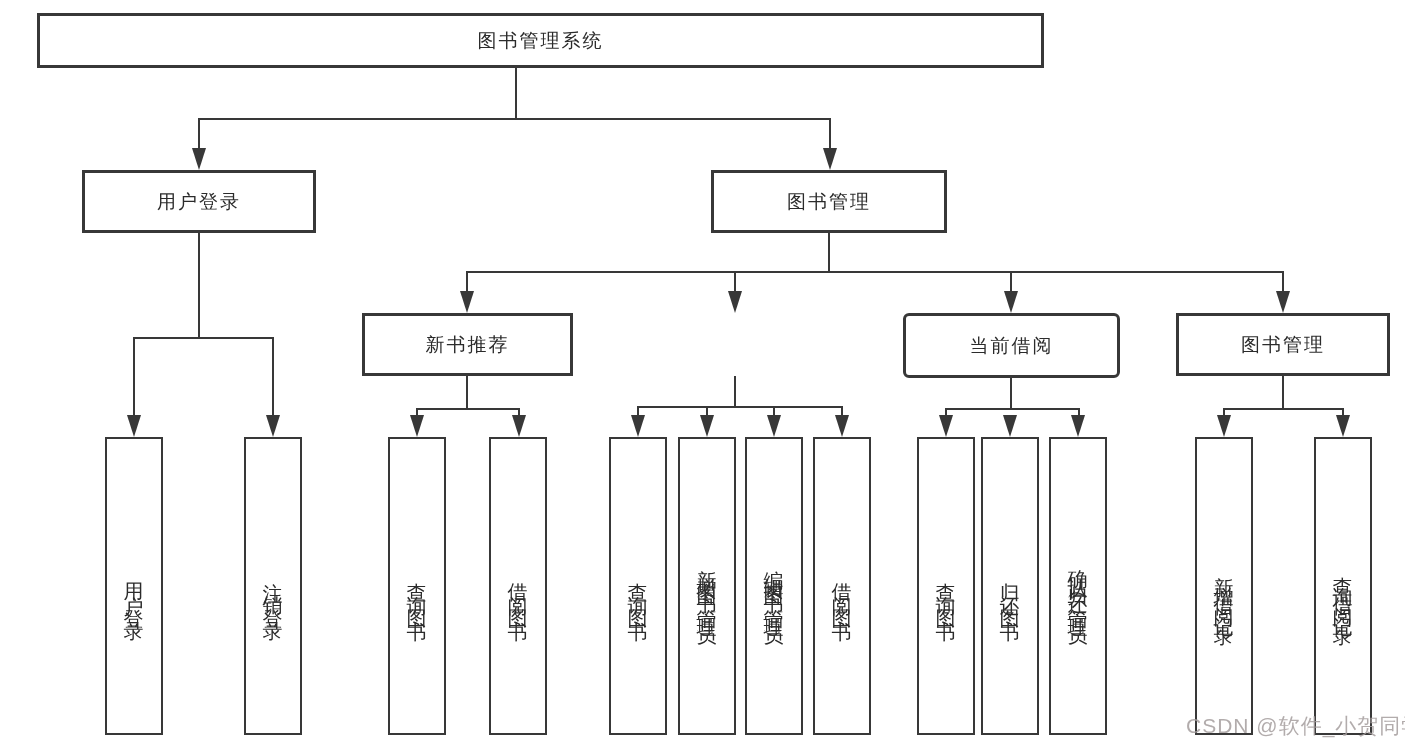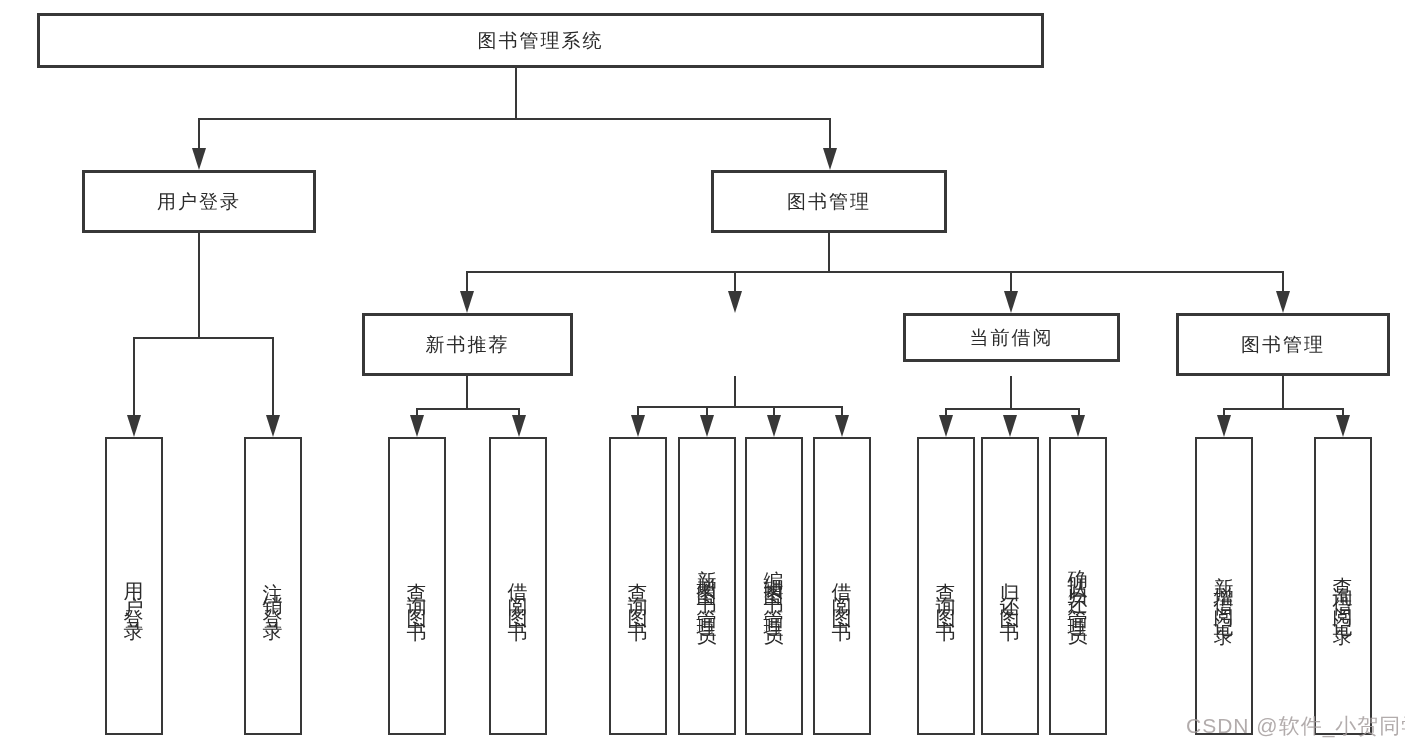--- a/index.html
+++ b/index.html
@@ -86,21 +86,21 @@
   <div class="line vline" style="left:466px; top:271px; height:22px;"></div>
   <div class="line vline" style="left:734px; top:271px; height:22px;"></div>
   <div class="line vline" style="left:1010px; top:271px; height:22px;"></div>
   <div class="line vline" style="left:1282px; top:271px; height:22px;"></div>
   <div class="arrow" style="left:460px; top:291px;"></div>
   <div class="arrow" style="left:728px; top:291px;"></div>
   <div class="arrow" style="left:1004px; top:291px;"></div>
   <div class="arrow" style="left:1276px; top:291px;"></div>
 
   <div class="box hbox" style="left:362px; top:313px; width:211px; height:63px;font-family:Liberation Mono, monospace;">新书推荐</div>
-  <div class="box hbox" style="left:903px; top:313px; width:217px; height:49px;">当前借阅</div>
+  <div class="box hbox" style="left:903px; top:313px; width:217px; height:65px;border-radius:6px;">当前借阅</div>
   <div class="box hbox" style="left:1176px; top:313px; width:214px; height:63px;">图书管理</div>
 
   <div class="line vline" style="left:466px; top:376px; height:34px;"></div>
   <div class="line hline" style="left:416px; top:408px; width:104px;"></div>
   <div class="line vline" style="left:416px; top:408px; height:10px;"></div>
   <div class="line vline" style="left:518px; top:408px; height:10px;"></div>
   <div class="arrow" style="left:410px; top:415px;"></div>
   <div class="arrow" style="left:512px; top:415px;"></div>
 
   <div class="line vline" style="left:734px; top:376px; height:32px;"></div>

